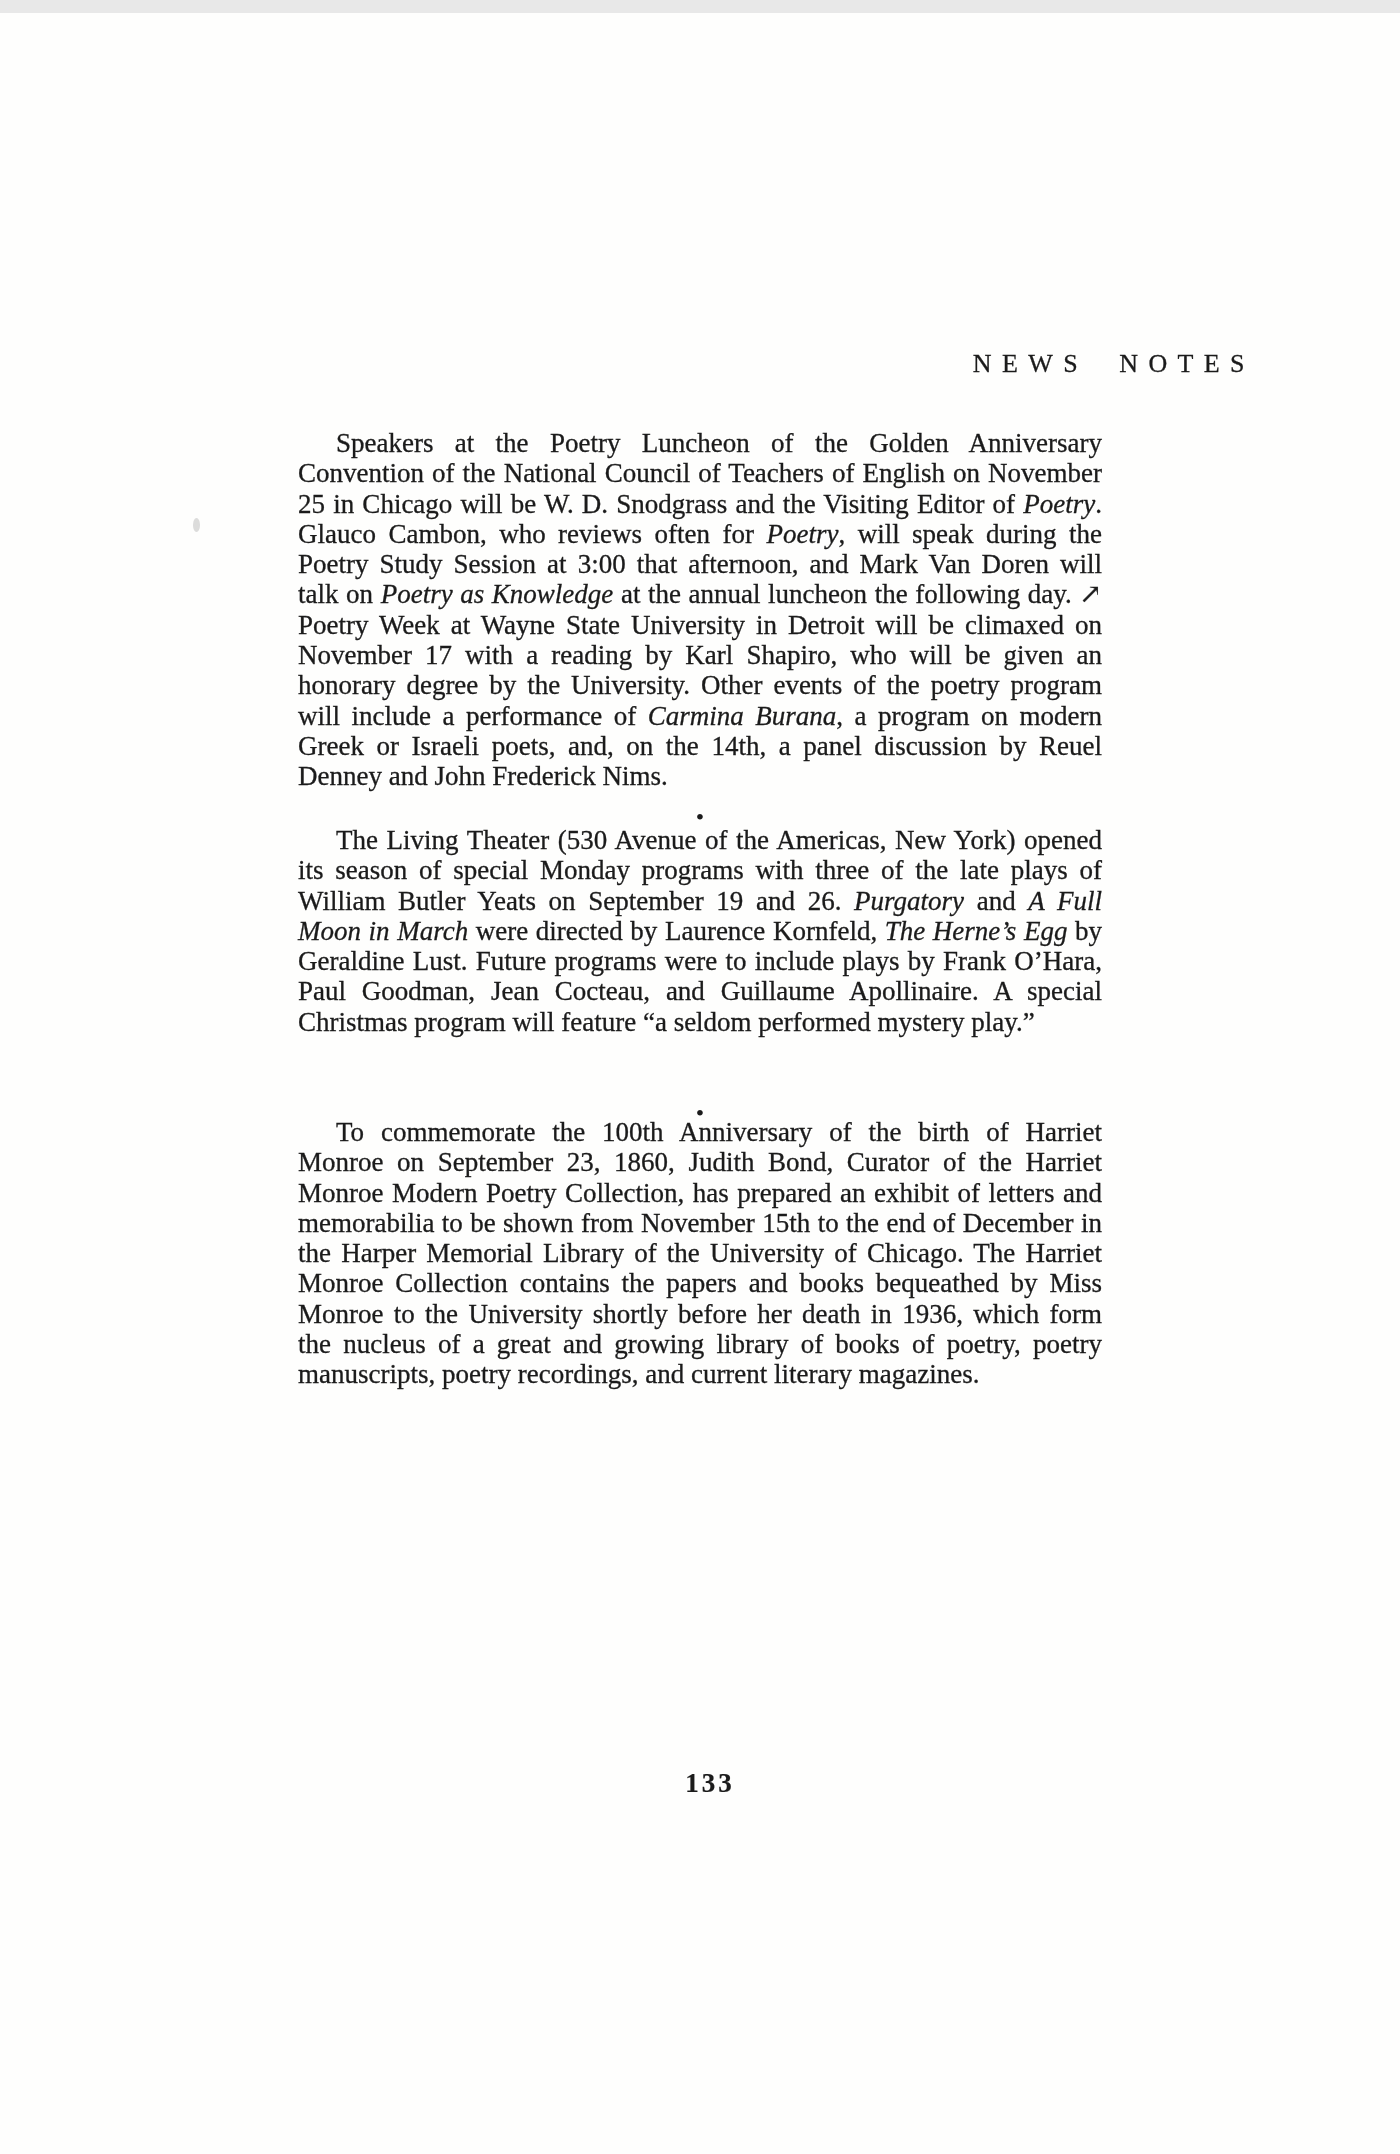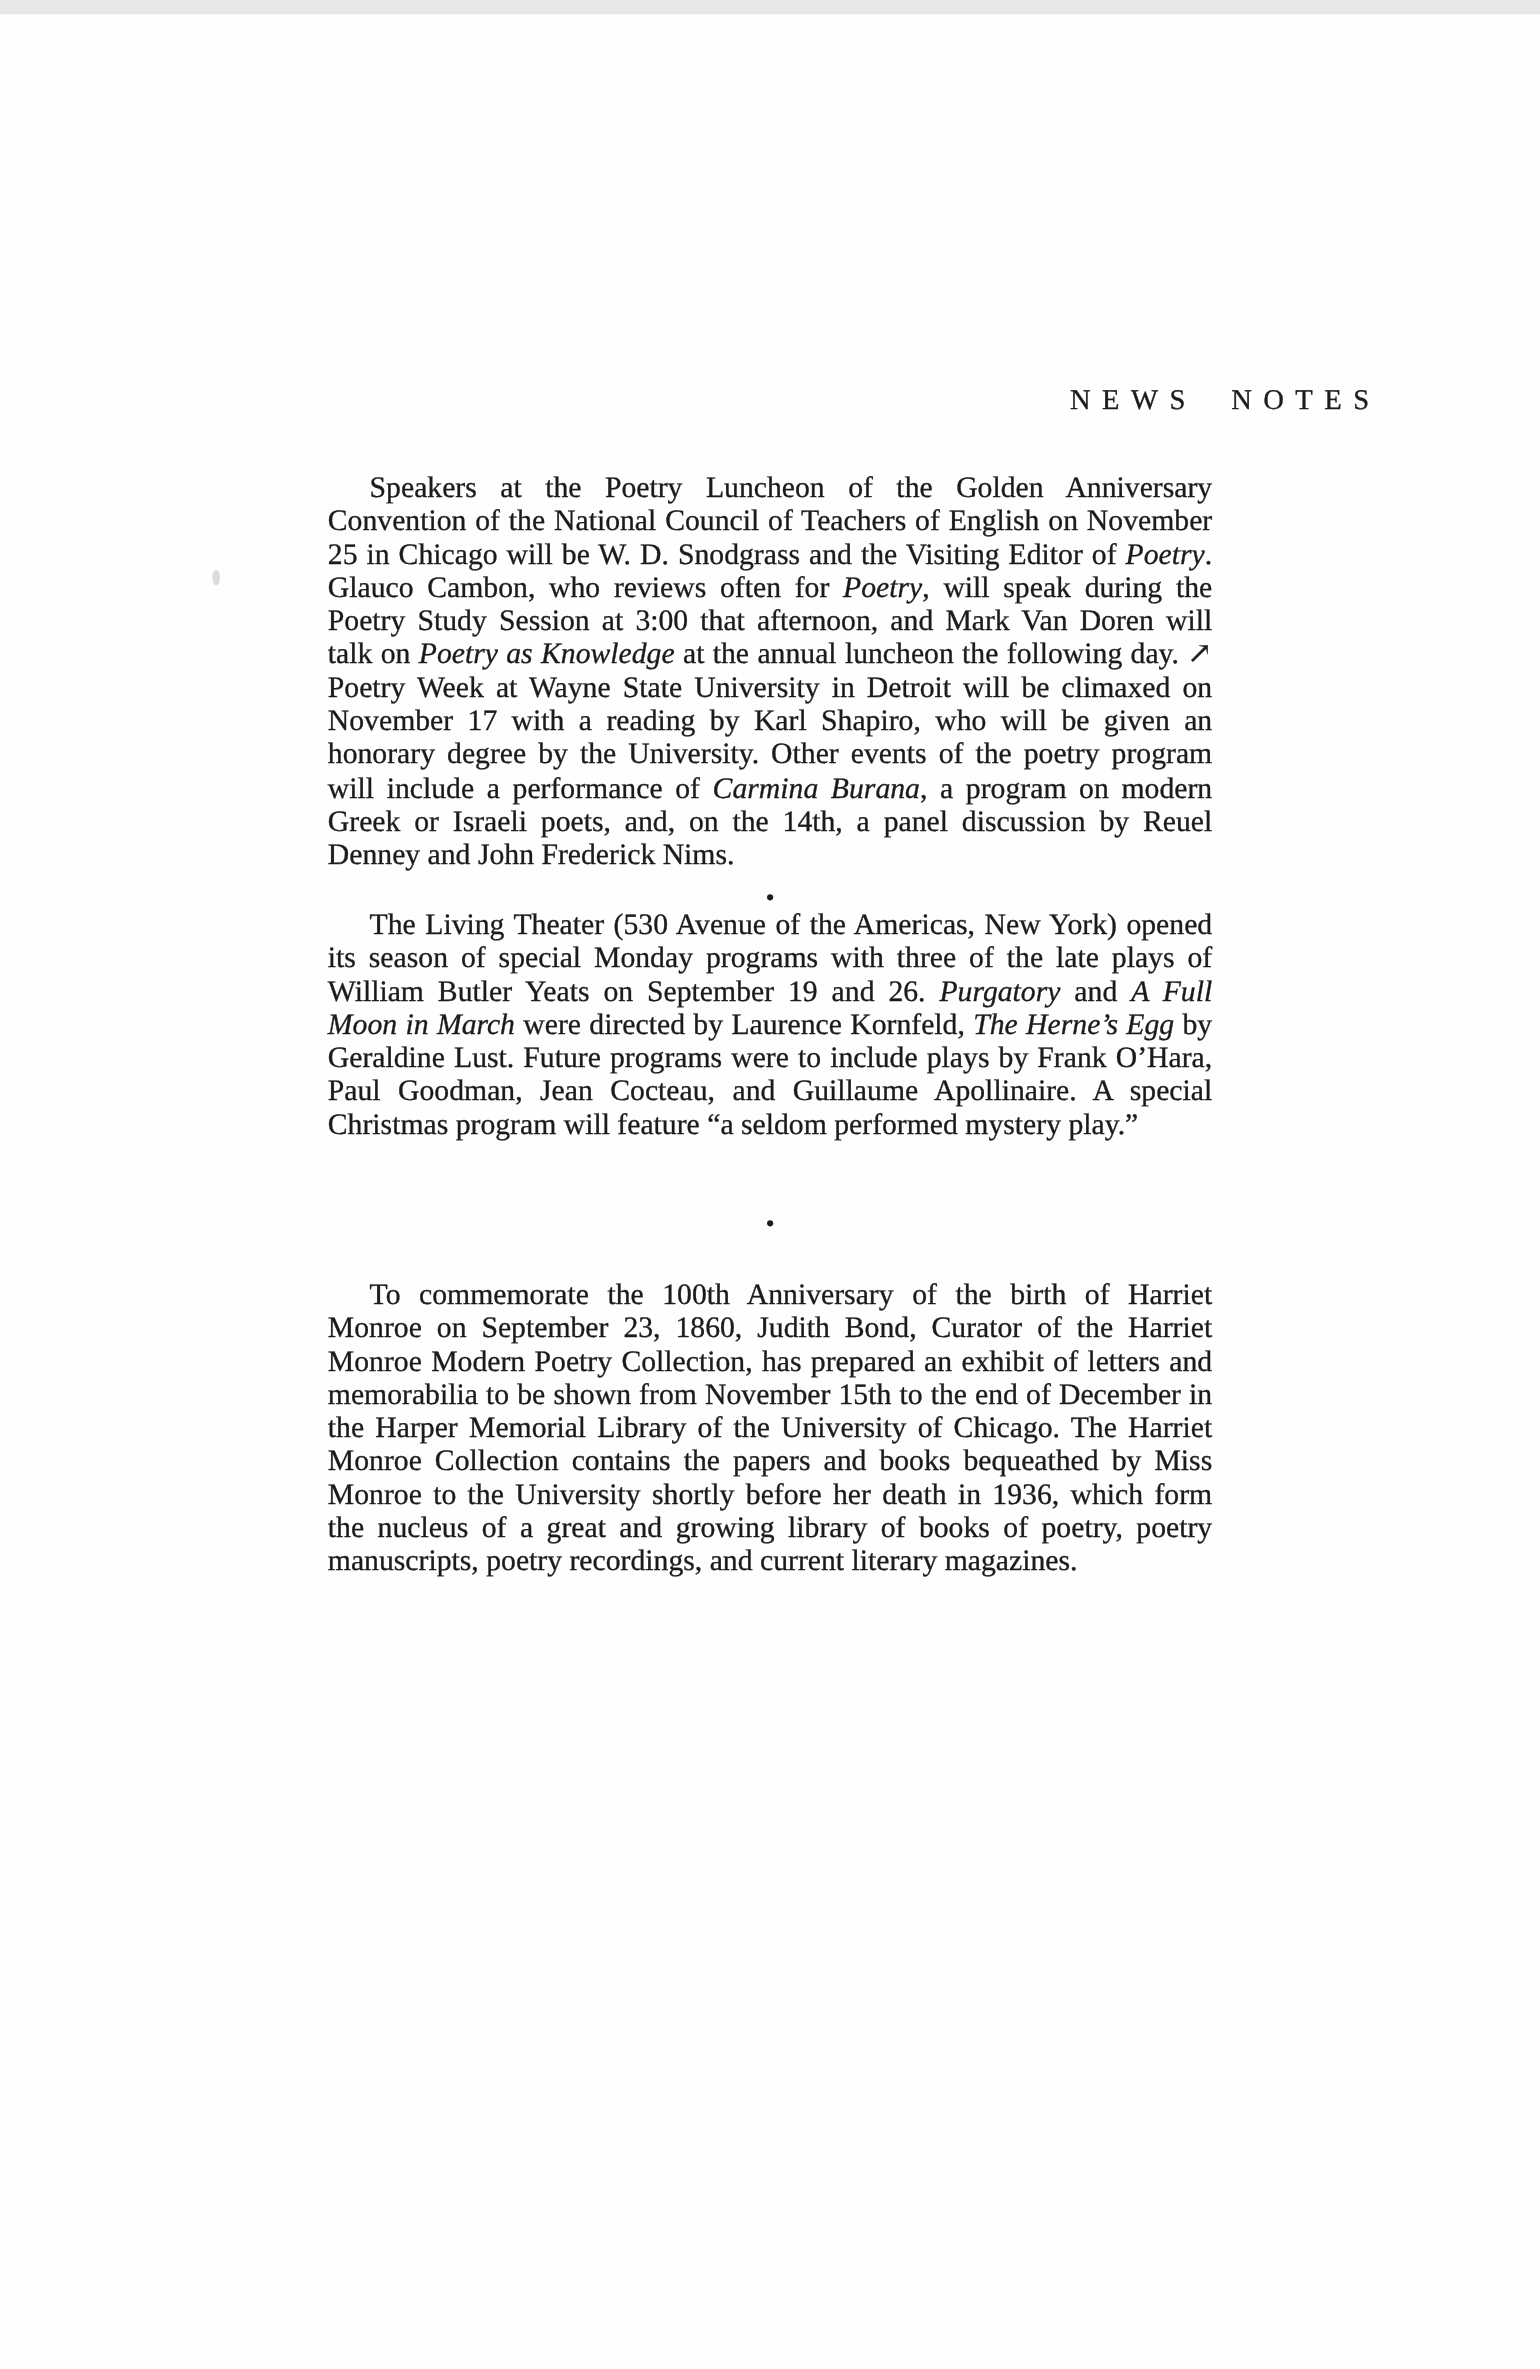--- a/index.html
+++ b/index.html
@@ -36,21 +36,21 @@
     width: 804px;
     font-size: 27px;
     line-height: 30.3px;
     text-align: justify;
     -webkit-text-stroke: 0.3px #1b1b1b;
   }
   .article p { margin: 0; text-indent: 38px; }
   .article i { }
   #article-1 { top: 415px; }
   #article-2 { top: 812px; }
-  #article-3 { top: 1148px; }
+  #article-3 { top: 1104px; }
   .separator {
     position: absolute;
     left: 298px;
     width: 804px;
     text-align: center;
     font-size: 24px;
     line-height: 24px;
   }
   #separator-1 { top: 792px; }
   #separator-2 { top: 1088px; }
@@ -94,14 +94,15 @@
   <div class="article" id="article-2">
     <p>The Living Theater (530 Avenue of the Americas, New York) opened its season of special Monday programs with three of the late plays of William Butler Yeats on September 19 and 26. <i>Purgatory</i> and <i>A Full Moon in March</i> were directed by Laurence Kornfeld, <i>The Herne’s Egg</i> by Geraldine Lust. Future programs were to include plays by Frank O’Hara, Paul Goodman, Jean Cocteau, and Guillaume Apollinaire. A special Christmas program will feature “a seldom performed mystery play.”</p>
   </div>
 
   <div class="separator" id="separator-2">•</div>
 
   <div class="article" id="article-3">
     <p>To commemorate the 100th Anniversary of the birth of Harriet Monroe on September 23, 1860, Judith Bond, Curator of the Harriet Monroe Modern Poetry Collection, has prepared an exhibit of letters and memorabilia to be shown from November 15th to the end of December in the Harper Memorial Library of the University of Chicago. The Harriet Monroe Collection contains the papers and books bequeathed by Miss Monroe to the University shortly before her death in 1936, which form the nucleus of a great and growing library of books of poetry, poetry manuscripts, poetry recordings, and current literary magazines.</p>
   </div>
 
+  <div class="folio">133</div>
 
 </div>
 
 </body></html>

